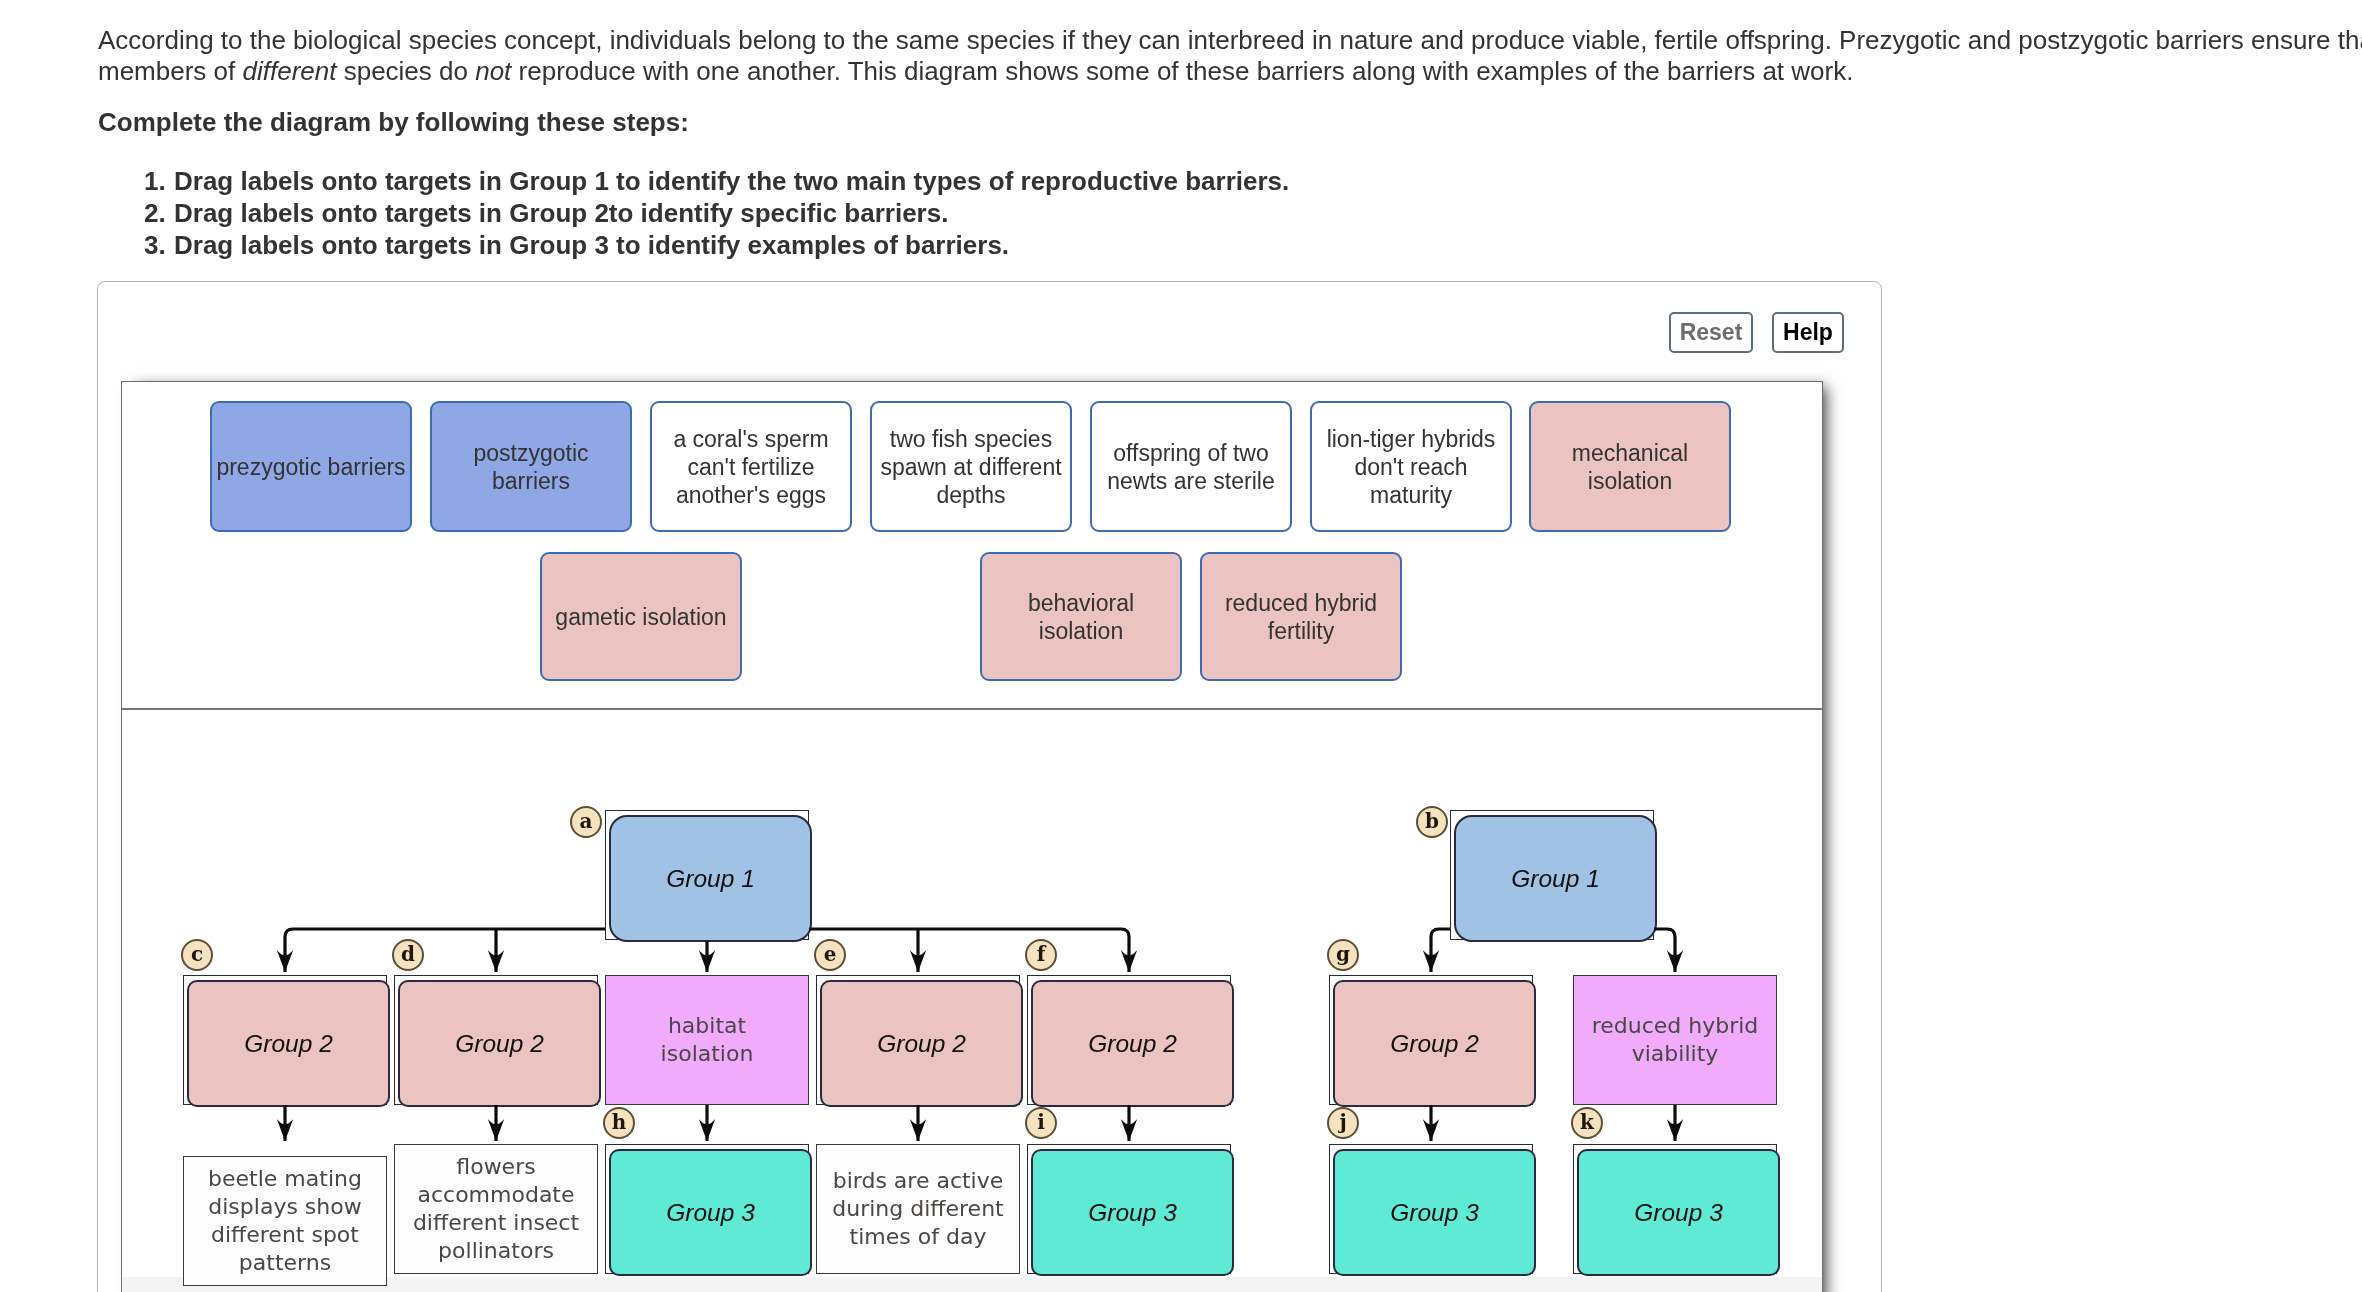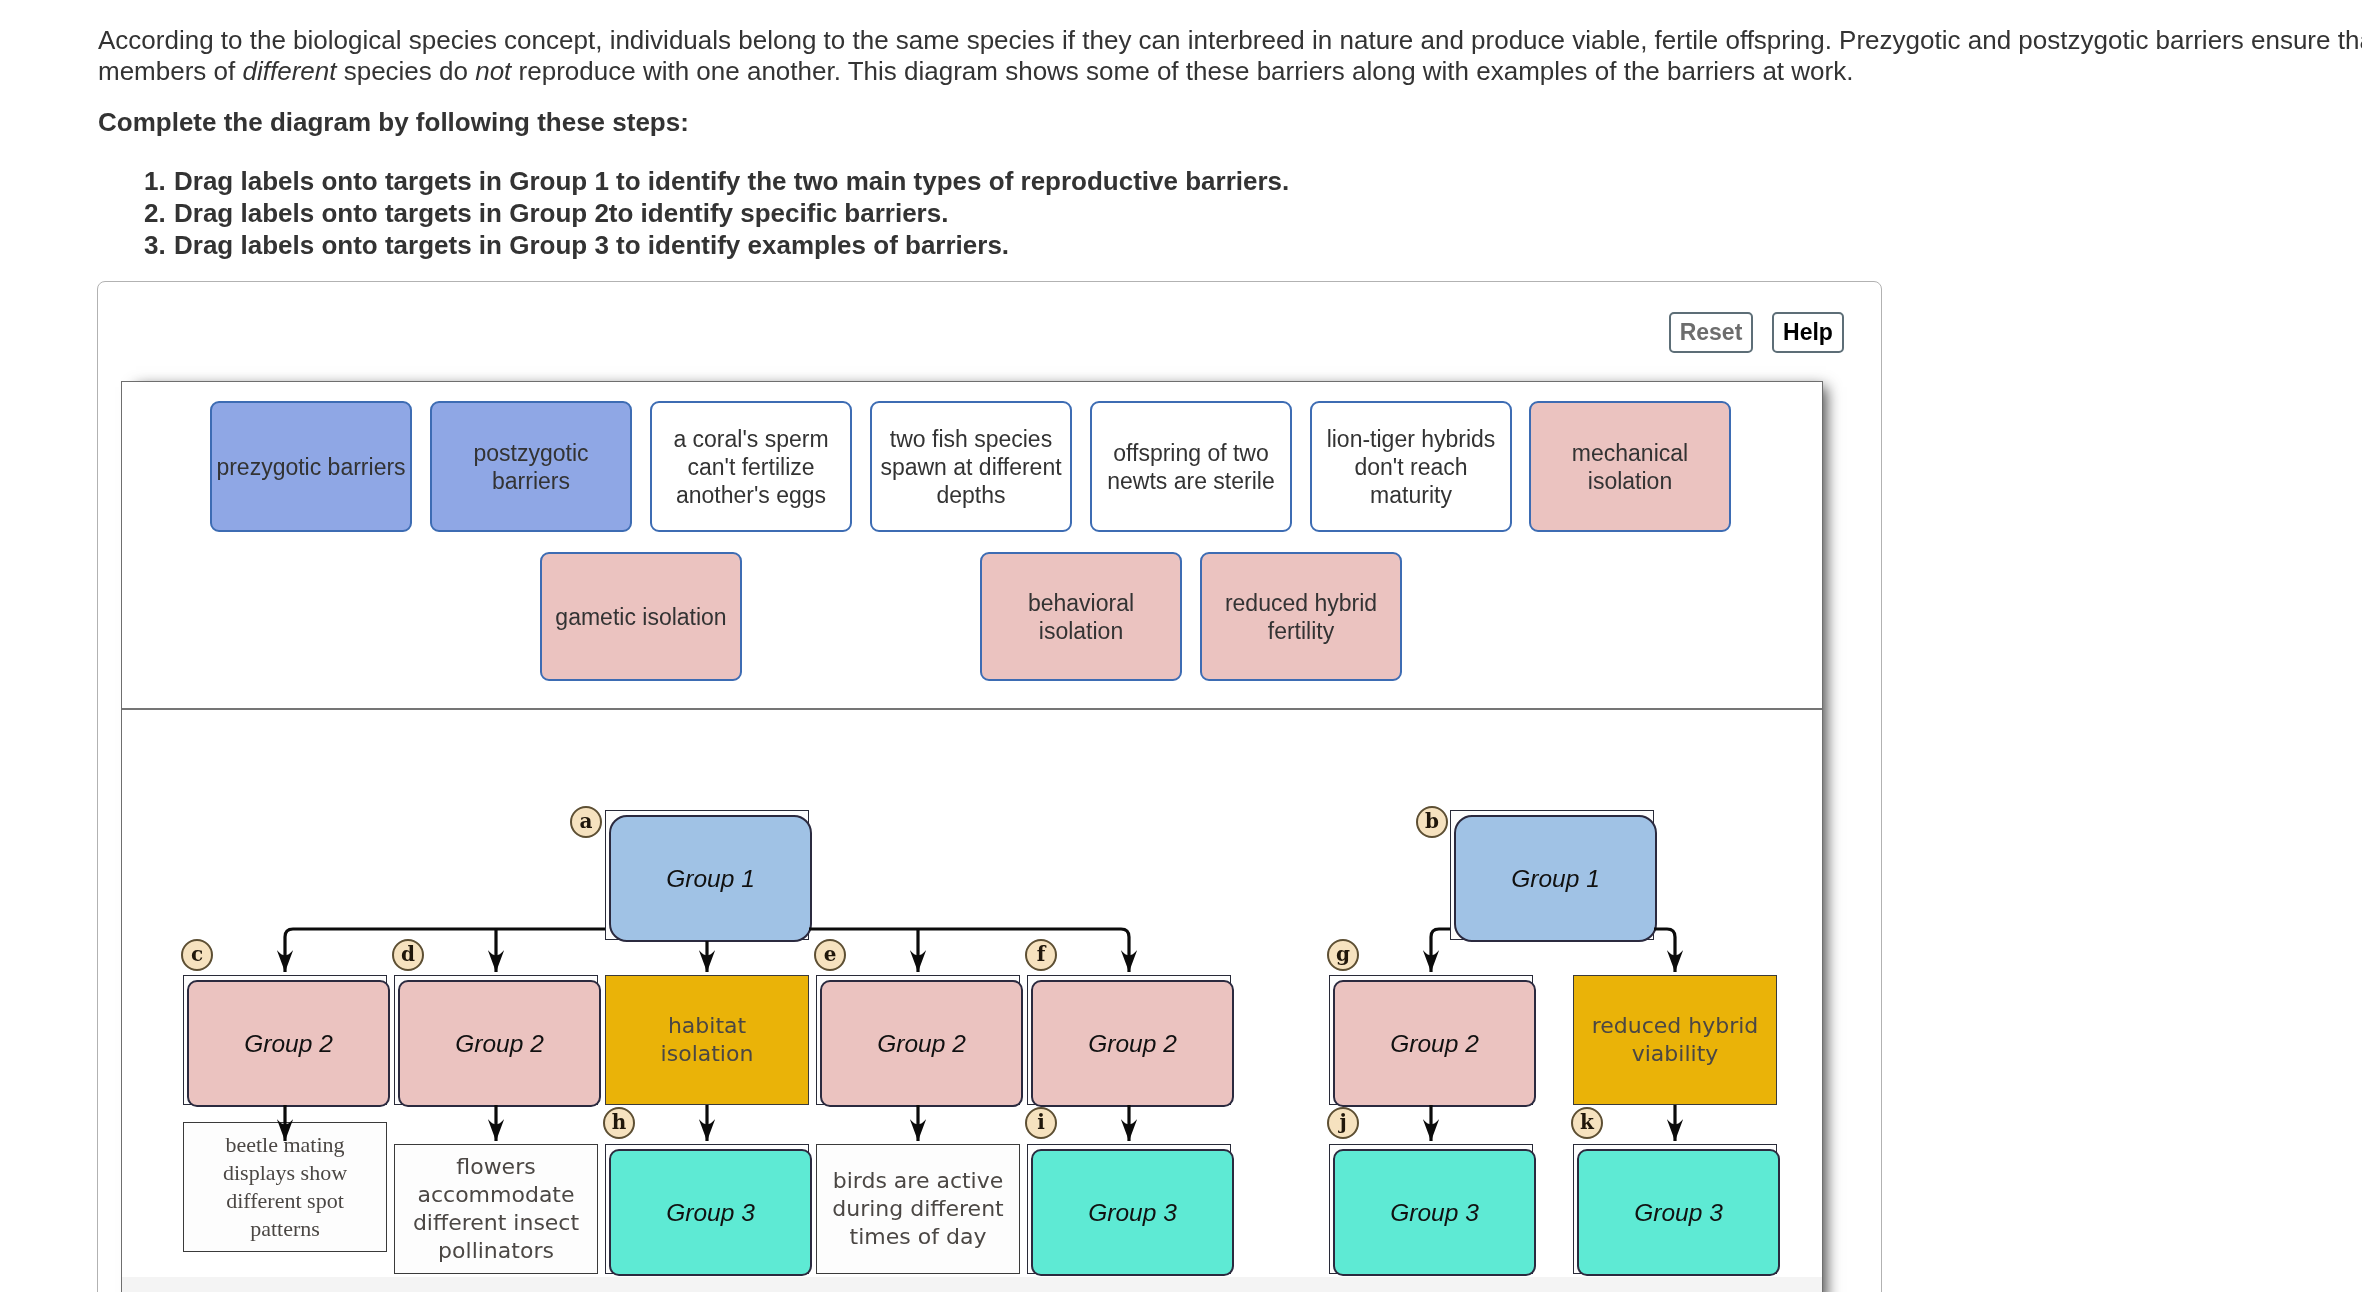--- a/index.html
+++ b/index.html
@@ -69,21 +69,21 @@
   .token.pink{background:#ebc3c0;}
   .token.white{background:#fff;}
   .dbox{position:absolute;box-sizing:border-box;}
   
   .fixed{
     border:1.5px solid #3a3a3a;
     display:flex;align-items:center;justify-content:center;text-align:center;
     font-family:"DejaVu Sans",sans-serif;font-size:22px;line-height:28px;color:#4b4744;
   }
   .fixed > span{display:block;width:172px;}
-  .fixed.pinkbox{background:#eab308;}
+  .fixed.pinkbox{background:#f0abfc;}
   .fixed.whitebox{background:#fdfdfd;}
   
   .target{border:1.7px solid #282a38;background:#fdfdfd;}
   
   .dropped{
     position:absolute;box-sizing:border-box;
     border:2px solid #2b2a3f;border-radius:10px;
     display:flex;align-items:center;justify-content:center;text-align:center;
     font-family:"Liberation Sans",sans-serif;font-style:italic;font-size:24.5px;color:#111;
   }
@@ -156,21 +156,21 @@
 <div class="dbox target" style="left:694px;top:265px;width:204px;height:130px;"></div>
 <div class="dropped pink" style="left:698px;top:270px;width:203px;height:127px;">Group 2</div>
 <div class="marker" style="left:692px;top:229px;">
             <span>e</span>
           </div>
 <div class="dbox target" style="left:905px;top:265px;width:204px;height:130px;"></div>
 <div class="dropped pink" style="left:909px;top:270px;width:203px;height:127px;">Group 2</div>
 <div class="marker" style="left:903px;top:229px;">
             <span>f</span>
           </div>
-<div class="dbox fixed whitebox" style="left:61px;top:412px;width:204px;height:130px;font-family:Liberation Serif, serif;">
+<div class="dbox fixed whitebox" style="left:61px;top:446px;width:204px;height:130px;">
             <span>beetle mating displays show different spot patterns</span>
           </div>
 <div class="dbox fixed whitebox" style="left:272px;top:434px;width:204px;height:130px;">
             <span>flowers accommodate different insect pollinators</span>
           </div>
 <div class="dbox target" style="left:483px;top:434px;width:204px;height:130px;"></div>
 <div class="dropped white" style="left:487px;top:439px;width:203px;height:127px;">Group 3</div>
 <div class="marker" style="left:481px;top:397px;">
             <span>h</span>
           </div>

